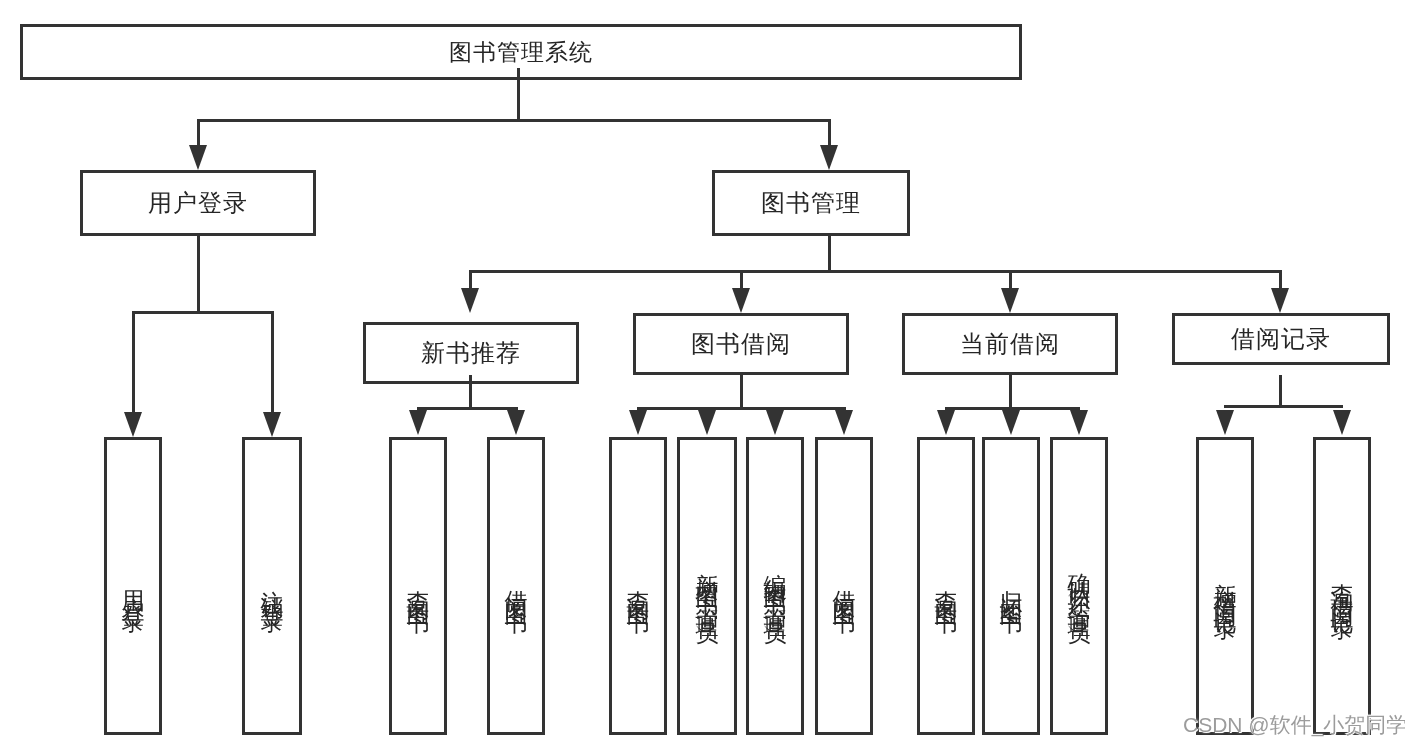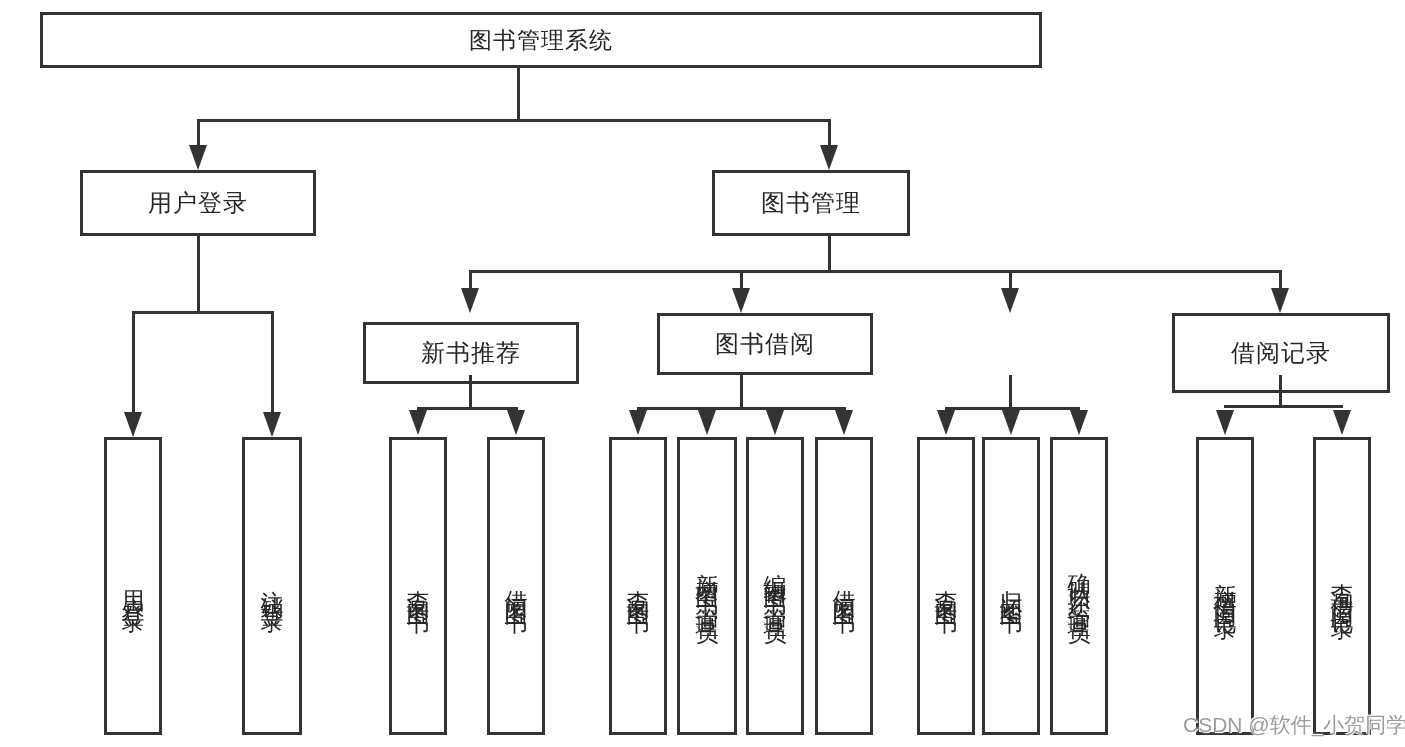--- a/index.html
+++ b/index.html
@@ -49,21 +49,21 @@
     white-space:nowrap;
     z-index:5;
     text-shadow:1px 1px 0 #ffffff, -1px -1px 0 #ffffff, 0 0 3px #ffffff;
   }
 </style>
 </head>
 <body>
 
 <div class="canvas">
 
-  <div class="box hbox root" style="left:20px; top:12px; width:1002px; height:56px;margin-left:20px;">
+  <div class="box hbox root" style="left:20px; top:24px; width:1002px; height:56px;">
     <span>图书管理系统</span>
   </div>
 
   <div class="v" style="left:517px; top:68px; height:51px;"></div>
   <div class="h" style="left:197px; top:119px; width:634px;"></div>
   <div class="v" style="left:197px; top:119px; height:31px;"></div>
   <div class="arr" style="left:189px; top:145px;"></div>
   <div class="v" style="left:828px; top:119px; height:31px;"></div>
   <div class="arr" style="left:820px; top:145px;"></div>
 
@@ -88,24 +88,27 @@
   <div class="v" style="left:740px; top:270px; height:20px;"></div>
   <div class="arr" style="left:732px; top:288px;"></div>
   <div class="v" style="left:1009px; top:270px; height:20px;"></div>
   <div class="arr" style="left:1001px; top:288px;"></div>
   <div class="v" style="left:1279px; top:270px; height:20px;"></div>
   <div class="arr" style="left:1271px; top:288px;"></div>
 
   <div class="box hbox" style="left:363px; top:313px; width:216px; height:62px;margin-top:9px;">
     <span>新书推荐</span>
   </div>
-  <div class="box hbox" style="left:657px; top:313px; width:216px; height:62px;">
+  <div class="box hbox" style="left:633px; top:313px; width:216px; height:62px;">
     <span>图书借阅</span>
   </div>
-  <div class="box hbox" style="left:1172px; top:313px; width:218px; height:80px;">
+  <div class="box hbox" style="left:902px; top:313px; width:216px; height:62px;">
+    <span>当前借阅</span>
+  </div>
+  <div class="box hbox" style="left:1172px; top:313px; width:218px; height:52px;">
     <span>借阅记录</span>
   </div>
 
   <div class="v" style="left:469px; top:375px; height:35px;"></div>
   <div class="h" style="left:417px; top:407px; width:101px;"></div>
   <div class="arr" style="left:409px; top:410px;"></div>
   <div class="arr" style="left:507px; top:410px;"></div>
 
   <div class="v" style="left:740px; top:375px; height:35px;"></div>
   <div class="h" style="left:637px; top:407px; width:209px;"></div>

